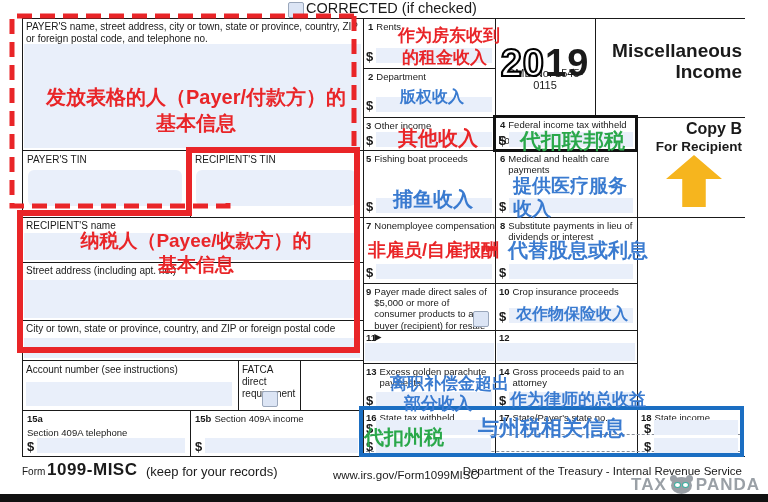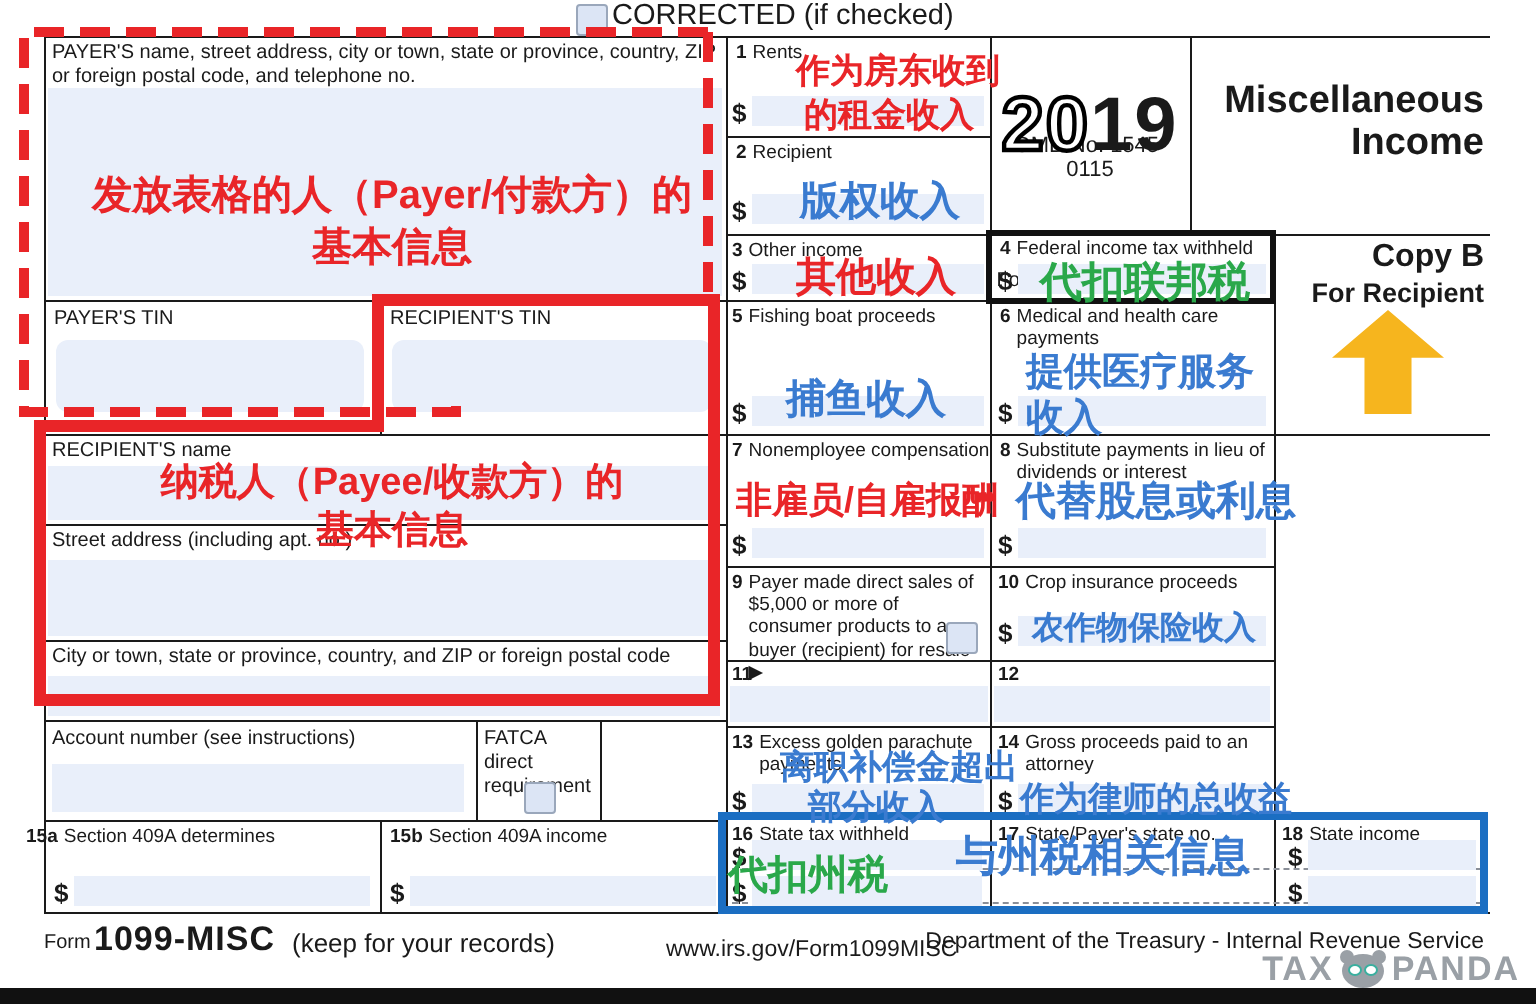--- a/index.html
+++ b/index.html
@@ -105,21 +105,21 @@
     <span class="bnum">1</span>
       <span>Rents</span>
   </div>
   <div class="amt" style="left:366px;top:48px;width:126px;">
     <span class="cur">$</span>
       <span class="afill"></span>
   </div>
 
   <div class="blabel" style="left:368px;top:71px;">
     <span class="bnum">2</span>
-      <span>Recipient</span>
+      <span>Department</span>
   </div>
   <div class="amt" style="left:366px;top:97px;width:126px;">
     <span class="cur">$</span>
       <span class="afill"></span>
   </div>
 
   <div class="blabel" style="left:366px;top:120px;">
     <span class="bnum">3</span>
       <span>Other income</span>
   </div>
@@ -225,23 +225,23 @@
   </div>
   <div class="amt" style="left:499px;top:392px;width:134px;">
     <span class="cur">$</span>
       <span class="afill"></span>
   </div>
 
   <div id="blue-box"></div>
   <div class="dashline" style="left:366px;top:434px;width:374px;"></div>
   <div class="dashline" style="left:366px;top:451px;width:374px;"></div>
 
-  <div class="blabel" style="left:13px;top:413px;">
+  <div class="blabel" style="left:27px;top:413px;flex-direction:column;">
     <span class="bnum">15a</span>
-      <span>Section 409A determines</span>
+      <span>Section 409A telephone</span>
   </div>
   <div class="amt" style="left:27px;top:438px;width:158px;">
     <span class="cur">$</span>
       <span class="afill"></span>
   </div>
   <div class="blabel" style="left:195px;top:413px;">
     <span class="bnum">15b</span>
       <span>Section 409A income</span>
   </div>
   <div class="amt" style="left:195px;top:438px;width:163px;">
@@ -294,21 +294,21 @@
     <path d="M20 350 L20 213 L189 213 L189 150 L357 150 L357 350 Z" fill="none" stroke="#e92528" stroke-width="6"></path>
   </svg>
 
   <div class="ann ann-red" style="left:46px;top:84px;width:300px;text-align:left;font-size:20px;">发放表格的人（Payer/付款方）的</div>
   <div class="ann ann-red" style="left:46px;top:110px;width:300px;text-align:center;font-size:20px;">基本信息</div>
   <div class="ann ann-red" style="left:46px;top:228px;width:300px;text-align:center;font-size:19px;">纳税人（Payee/收款方）的</div>
   <div class="ann ann-red" style="left:46px;top:252px;width:300px;text-align:center;font-size:19px;">基本信息</div>
 
   <div class="ann ann-red" style="left:398px;top:24px;font-size:17px;font-family:Liberation Mono, monospace;">作为房东收到</div>
   <div class="ann ann-red" style="left:402px;top:46px;font-size:17px;">的租金收入</div>
-  <div class="ann ann-blue" style="left:400px;top:87px;font-size:20px;">版权收入</div>
+  <div class="ann ann-blue" style="left:400px;top:87px;font-size:16px;">版权收入</div>
   <div class="ann ann-red" style="left:398px;top:125px;font-size:20px;">其他收入</div>
   <div class="ann ann-green" style="left:520px;top:127px;font-size:21px;">代扣联邦税</div>
   <div class="ann ann-blue" style="left:393px;top:186px;font-size:20px;">捕鱼收入</div>
   <div class="ann ann-blue" style="left:513px;top:173px;font-size:19px;">提供医疗服务</div>
   <div class="ann ann-blue" style="left:513px;top:196px;font-size:19px;">收入</div>
   <div class="ann ann-red" style="left:368px;top:238px;font-size:18px;">非雇员/自雇报酬</div>
   <div class="ann ann-blue" style="left:508px;top:237px;font-size:20px;">代替股息或利息</div>
   <div class="ann ann-blue" style="left:516px;top:304px;font-size:16px;">农作物保险收入</div>
   <div class="ann ann-blue" style="left:390px;top:372px;font-size:17px;">离职补偿金超出</div>
   <div class="ann ann-blue" style="left:404px;top:392px;font-size:17px;">部分收入</div>

